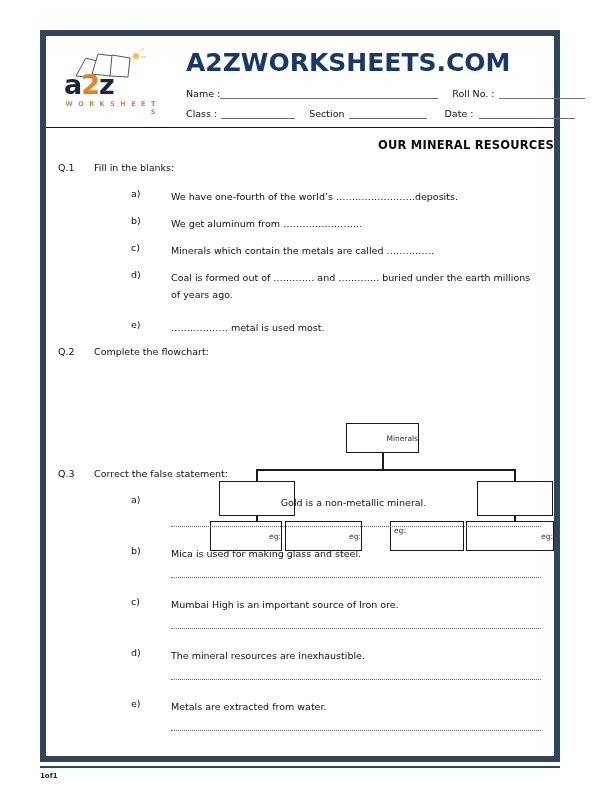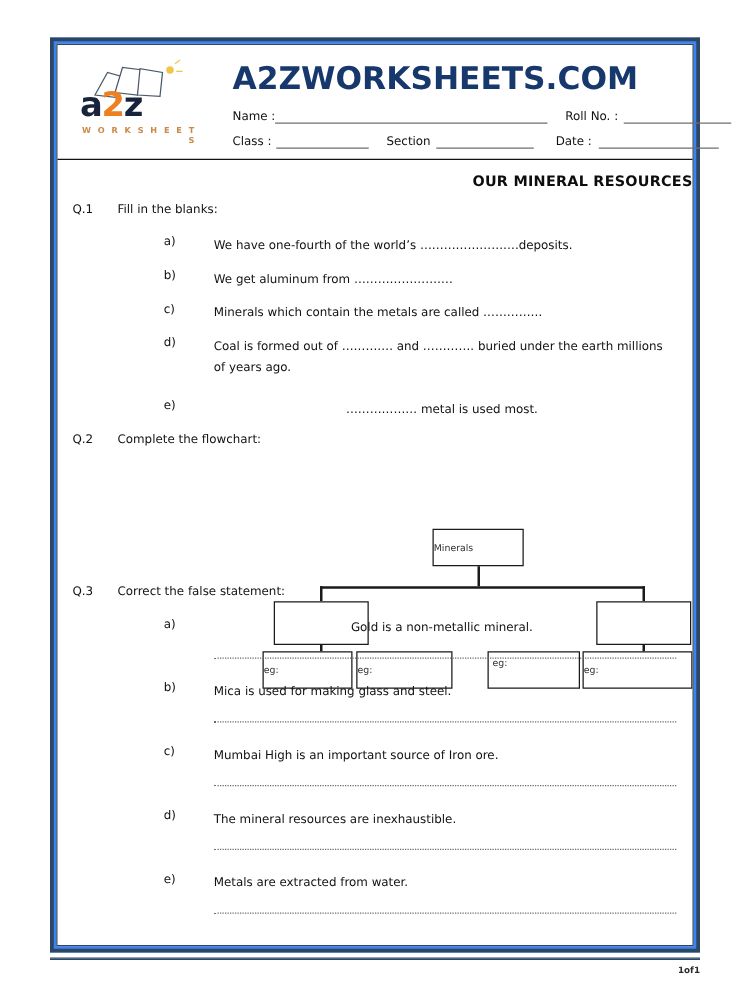--- a/index.html
+++ b/index.html
@@ -18,21 +18,21 @@
 
   
   #page-frame {
     position: absolute;
     left: 40px;
     top: 30px;
     width: 520px;
     height: 732px;
     border: 3px solid #2b4764;
     box-sizing: border-box;
-    background: #3b82f6;
+    background: #404040;
   }
   #page-inner {
     position: absolute;
     left: 2px;
     top: 2px;
     right: 2px;
     bottom: 2px;
     border: 1px solid #2b4764;
     box-sizing: border-box;
     background: #ffffff;
@@ -179,23 +179,23 @@
   .fc-box {
     position: absolute;
     border: 1.4px solid #1a1a1a;
     background: #ffffff;
     box-sizing: border-box;
     font-size: 7.5px;
     color: #333333;
   }
   .fc-box .lbl-center {
     position: absolute;
-    left: 0; right: 0; top: 50%;
+    left: 12px; right: 0; top: 50%;
     transform: translateY(-50%);
-    text-align: left;
+    text-align: right;
   }
   .fc-box .lbl-left {
     position: absolute;
     left: 3px; top: 4px;
     text-align: left;
   }
   .fc-line {
     position: absolute;
     background: #1a1a1a;
   }
@@ -209,21 +209,21 @@
     border-top: 1px solid #2b4764;
     height: 2px;
     border-bottom: 1px solid #2b4764;
     box-sizing: border-box;
   }
   #footer-text {
     position: absolute;
     left: 40px;
     top: 772px;
     width: 520px;
-    text-align: right;
+    text-align: left;
     font-size: 7px;
     color: #2b2b2b;
     font-weight: bold;
   }
 </style>
 </head>
 <body>
 
 <div id="page-frame">
   <div id="page-inner">
@@ -268,21 +268,21 @@
         <div class="sub-letter" style="top:87px;">b)</div>
         <div class="sub-text" style="top:87px;">We get aluminum from …………………….</div>
 
         <div class="sub-letter" style="top:114px;">c)</div>
         <div class="sub-text" style="top:114px;">Minerals which contain the metals are called ……………</div>
 
         <div class="sub-letter" style="top:141px;">d)</div>
         <div class="sub-text" style="top:141px;">Coal is formed out of …………. and …………. buried under the earth millions of years ago.</div>
 
         <div class="sub-letter" style="top:191px;">e)</div>
-        <div class="sub-text" style="top:191px;text-align:center;">……………… metal is used most.</div>
+        <div class="sub-text" style="top:191px;">……………… metal is used most.</div>
       </div>
 
       <div class="q-block">
         <div class="q-num" style="top:218px;">Q.2</div>
         <div class="q-text" style="top:218px;">Complete the flowchart:</div>
       </div>
 
       <div id="flowchart">
 
         <div class="fc-box" style="left:140px; top:0px; width:73px; height:30px;">

